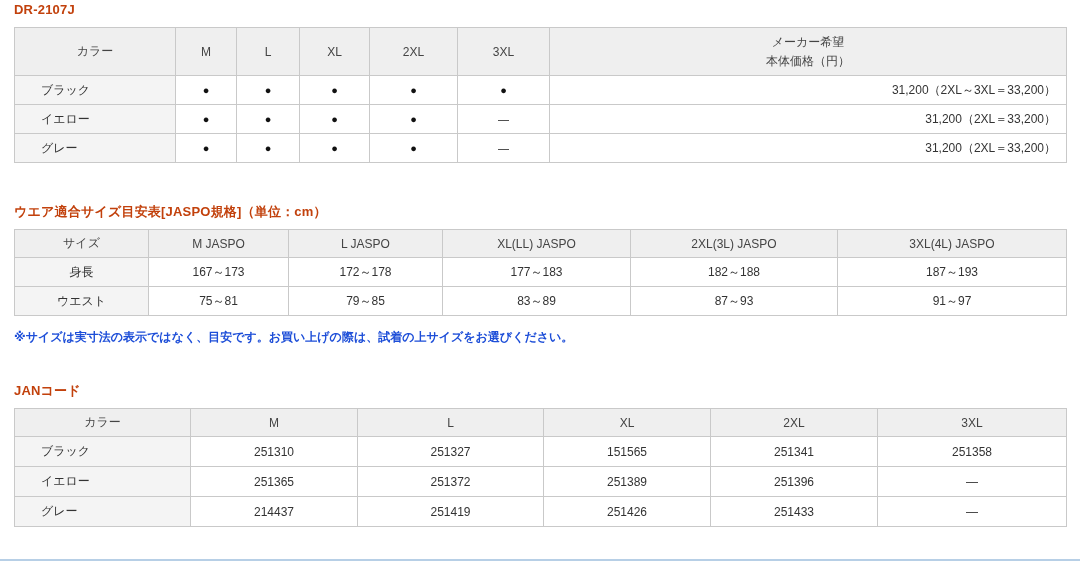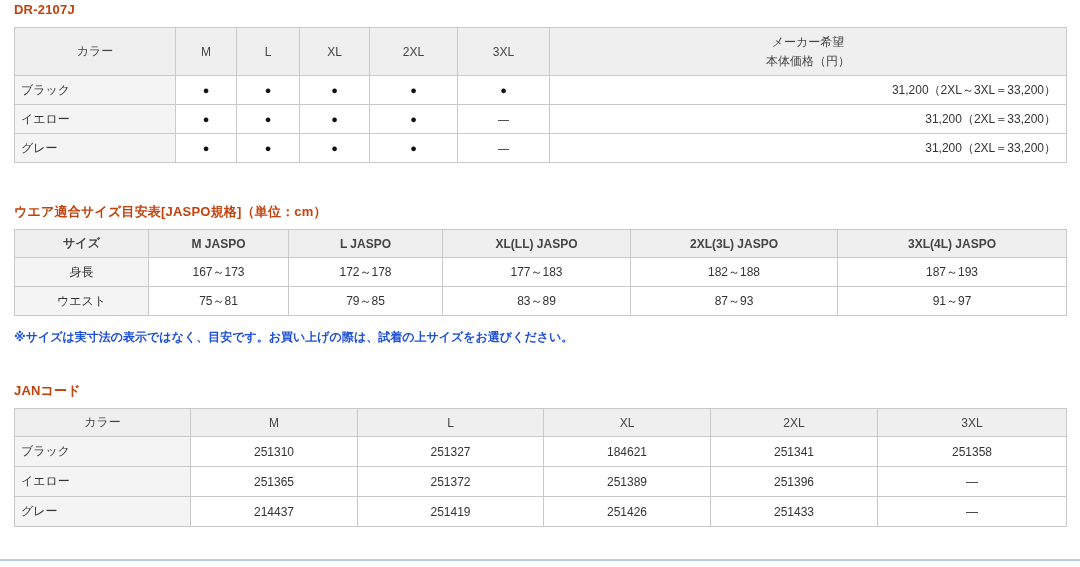--- a/index.html
+++ b/index.html
@@ -18,32 +18,32 @@
     border-collapse:collapse; table-layout:fixed;
     width:1052px; background:#fff;
   }
   th, td {
     border:1px solid #c9c9c9;
     font-weight:normal; font-size:12px; color:#333;
     overflow:hidden; white-space:nowrap;
   }
   th { background:#efefef; color:#444; text-align:center; vertical-align:middle; }
   td { background:#fff; text-align:center; vertical-align:middle; }
-  td.label-cell { background:#f4f4f4; text-align:left; padding-left:6px; }
+  td.label-cell { background:#f4f4f4; text-align:left; padding-left:26px; }
   
   #product-table { margin-top:10px; }
   #product-table th { height:48px; }
   #product-table td { height:29px; }
   #product-table .price-head div { line-height:19px;font-family:Liberation Serif, serif; }
   #product-table td.price-cell { text-align:right; padding-right:10px; }
   .dot { font-size:11px; color:#111; }
   
   #size-title { margin-top:40px; }
   #size-table { margin-top:8px; }
-  #size-table th { height:28px;font-weight:bold; }
+  #size-table th { height:28px; }
   #size-table td { height:29px;margin-left:14px; }
   #size-table td.label-cell { text-align:center; padding-left:0; }
   .note { margin-top:13px; font-weight:bold; color:#1d4ed8; font-size:12px; }
   
   #jan-title { margin-top:36px; }
   #jan-table { margin-top:8px; }
   #jan-table th { height:28px; }
   #jan-table td { height:30px; }
   .bottom-line { position:absolute; left:0; top:559px; width:1080px; height:2px; background:#b7cfe6; }
 </style>
@@ -163,21 +163,21 @@
     <th>M</th>
     <th>L</th>
     <th>XL</th>
     <th>2XL</th>
     <th>3XL</th>
   </tr>
   <tr>
     <td class="label-cell">ブラック</td>
     <td>251310</td>
     <td>251327</td>
-    <td>184621</td>
+    <td>151565</td>
     <td>251341</td>
     <td>251358</td>
   </tr>
   <tr>
     <td class="label-cell">イエロー</td>
     <td>251365</td>
     <td>251372</td>
     <td>251389</td>
     <td>251396</td>
     <td>―</td>

